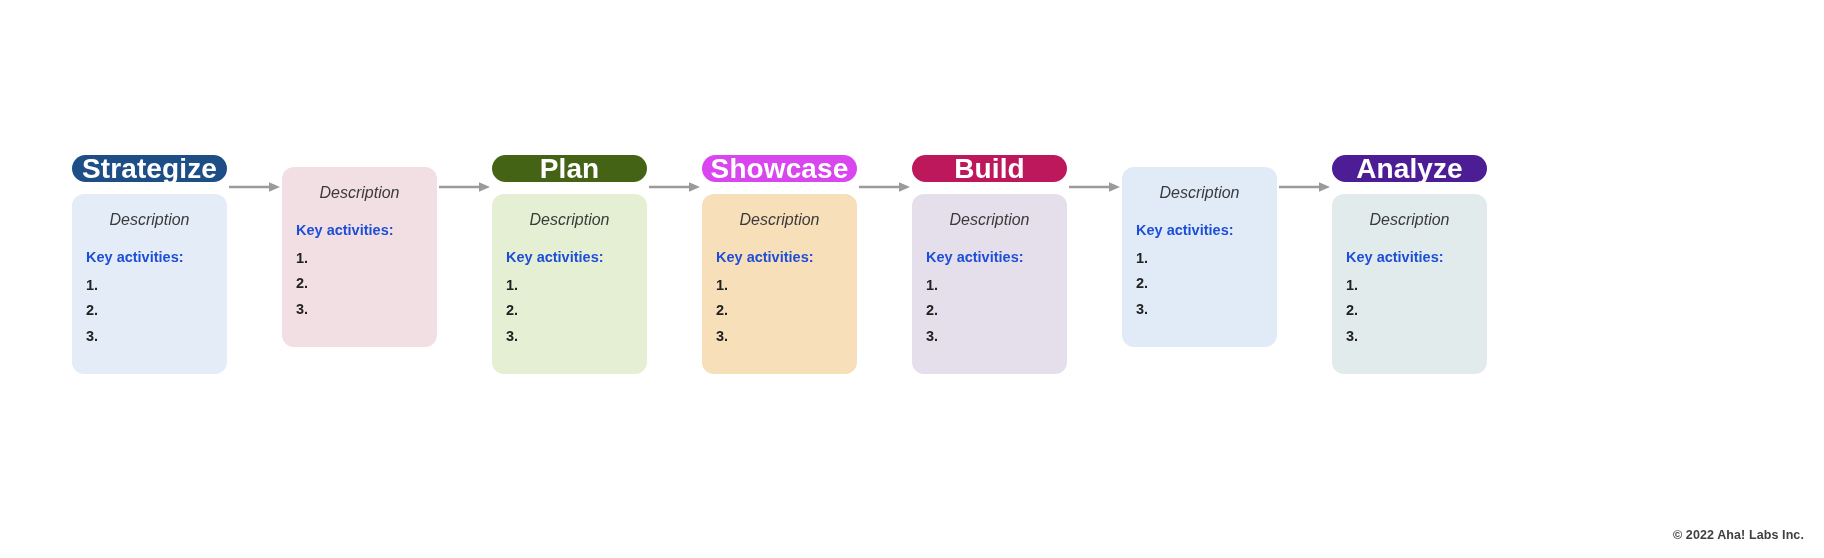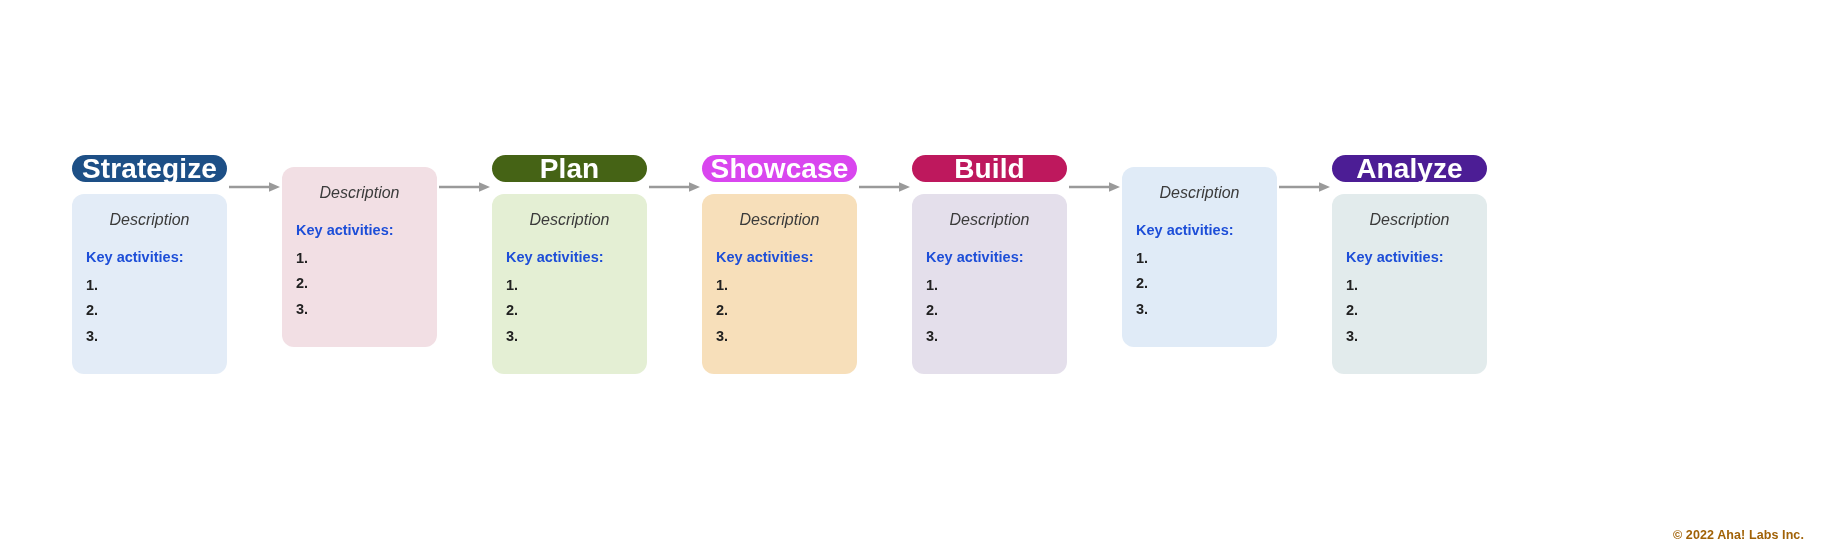--- a/index.html
+++ b/index.html
@@ -103,21 +103,21 @@
     line-height: 1;
   }
 
   
   #credit {
     position: absolute;
     right: 20px;
     bottom: 16px;
     font-size: 12.5px;
     font-weight: bold;
-    color: #a16207;
+    color: #404040;
     letter-spacing: 0.1px;
     white-space: nowrap;
   }
 </style>
 </head>
 <body>
 
 <div id="flow">
     <div class="stage-col">
       <div class="pill" style="background: rgb(29, 79, 134);">Strategize</div>

